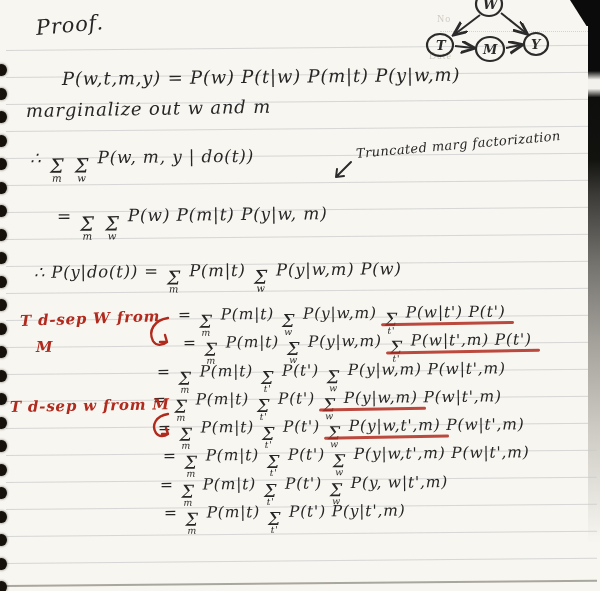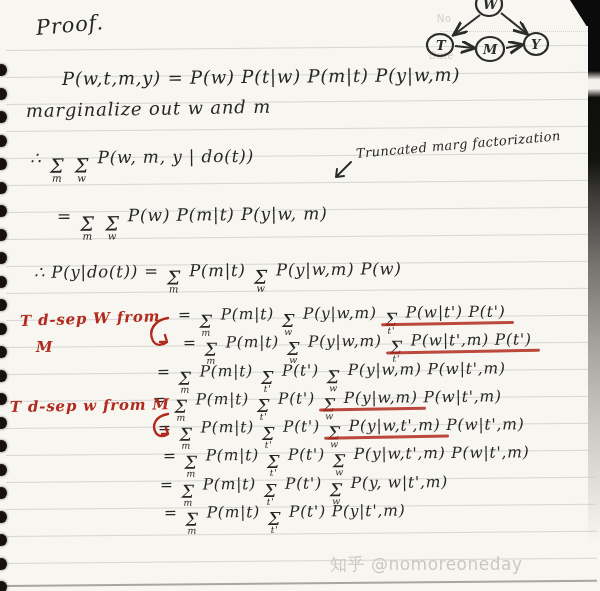--- a/index.html
+++ b/index.html
@@ -28,21 +28,21 @@
       #12120f 27%,#3c3b38 33%,#76746f 45%,#a5a29c 58%,#ccc9c3 72%,
       rgba(204,201,195,0) 92%);
   }
   .corner{
     position:absolute;top:0;right:0;width:30px;height:26px;background:#0b0b0b;
     -webkit-clip-path:polygon(100% 0,100% 100%,55% 100%,0 0);
     clip-path:polygon(100% 0,100% 100%,55% 100%,0 0);
   }
   
   .printed{
-    position:absolute;font-family:Liberation Sans, sans-serif;color:#cfccc5;
+    position:absolute;font-family:Liberation Serif, serif;color:#cfccc5;
     font-size:10px;letter-spacing:1px;
   }
   .dotline{position:absolute;width:148px;border-top:1.5px dotted #d6d3cc;}
   
   .hw{
     position:absolute;color:var(--ink,#262626);font-style:italic;
     white-space:nowrap;letter-spacing:.8px;transform:rotate(-0.6deg);
     transform-origin:left center;
   }
   .title{font-size:21px;transform:rotate(-5deg);}
@@ -262,17 +262,16 @@
   <div class="hw red" style="left:20px;top:312px;font-size:15px;transform:rotate(-2deg);">T d-sep W from</div>
   <div class="hw red" style="left:36px;top:338px;font-size:15px;">M</div>
   <svg style="left:146px;top:316px;" width="28" height="34" viewBox="0 0 28 34">
     <path class="redstroke" d="M22,2 C8,4 2,15 7,25 C10,30 16,30 21,26 M21,26 L14,26 M21,26 L19,19"></path>
   </svg>
   <div class="hw red" style="left:10px;top:398px;font-size:15px;transform:rotate(-1deg);">T d-sep w from M</div>
   <svg style="left:150px;top:413px;" width="24" height="28" viewBox="0 0 24 28">
     <path class="redstroke" d="M18,1 C6,3 1,12 6,20 C9,24 14,24 18,21 M18,21 L12,21 M18,21 L16,15"></path>
   </svg>
 
-  <div class="watermark" style="left:330px;top:553px;">知乎 @nomoreoneday</div>
 
   <div class="edge"></div>
   <div class="corner"></div>
 </div>
 
 </body></html>

